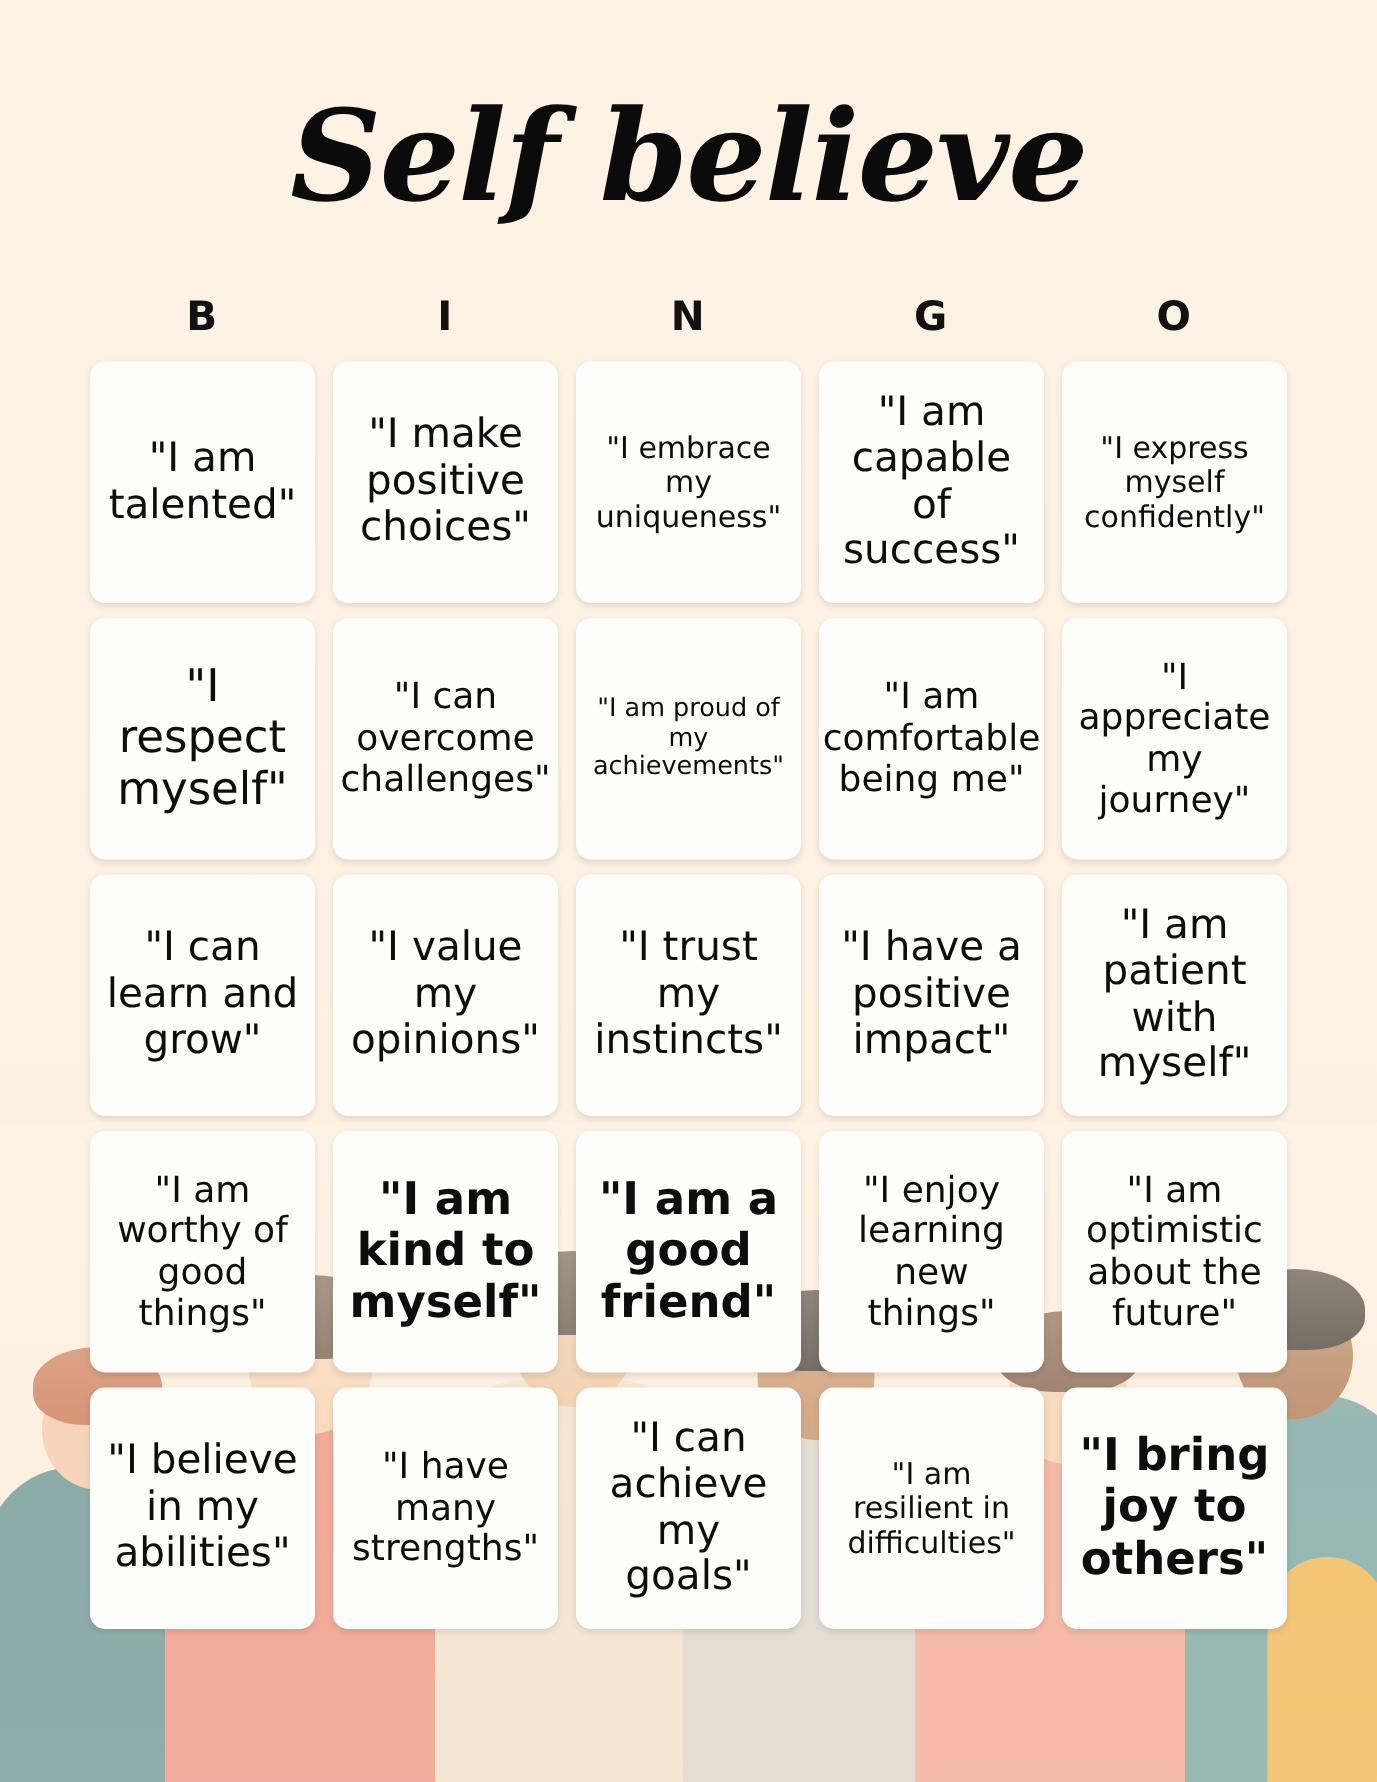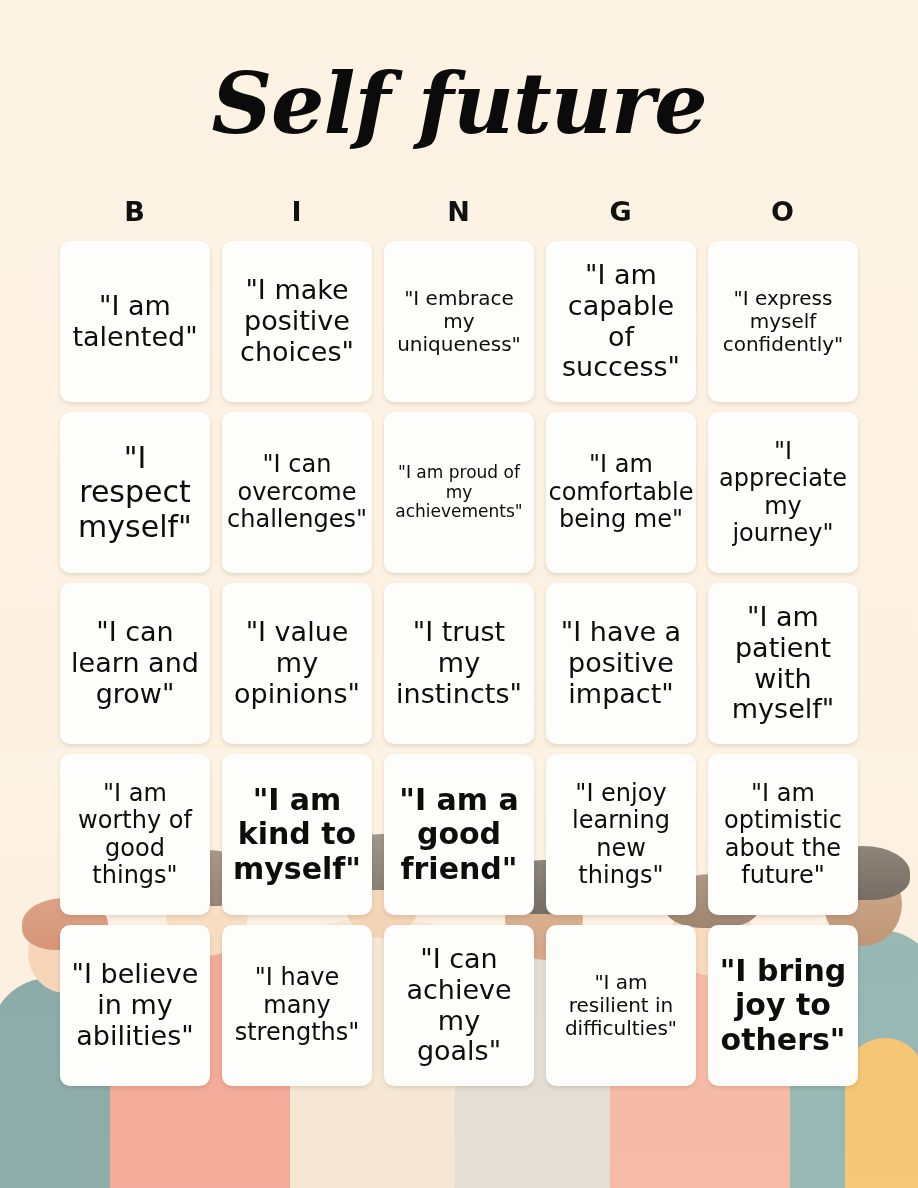--- a/index.html
+++ b/index.html
@@ -173,21 +173,21 @@
 
     <div class="person" style="left:845px; width:80px; height:180px;">
       <div class="p-body" style="left:0; width:80px; height:150px; background:#f3b34a;"></div>
     </div>
   </div>
   <div class="haze"></div>
 </div>
 
 <div class="sheet">
 
-  <div class="title">Self future</div>
+  <div class="title">Self believe</div>
 
   <div class="grid-area">
 
     <div class="letters">
       <div class="letter">B</div>
       <div class="letter">I</div>
       <div class="letter">N</div>
       <div class="letter">G</div>
       <div class="letter">O</div>
     </div>

